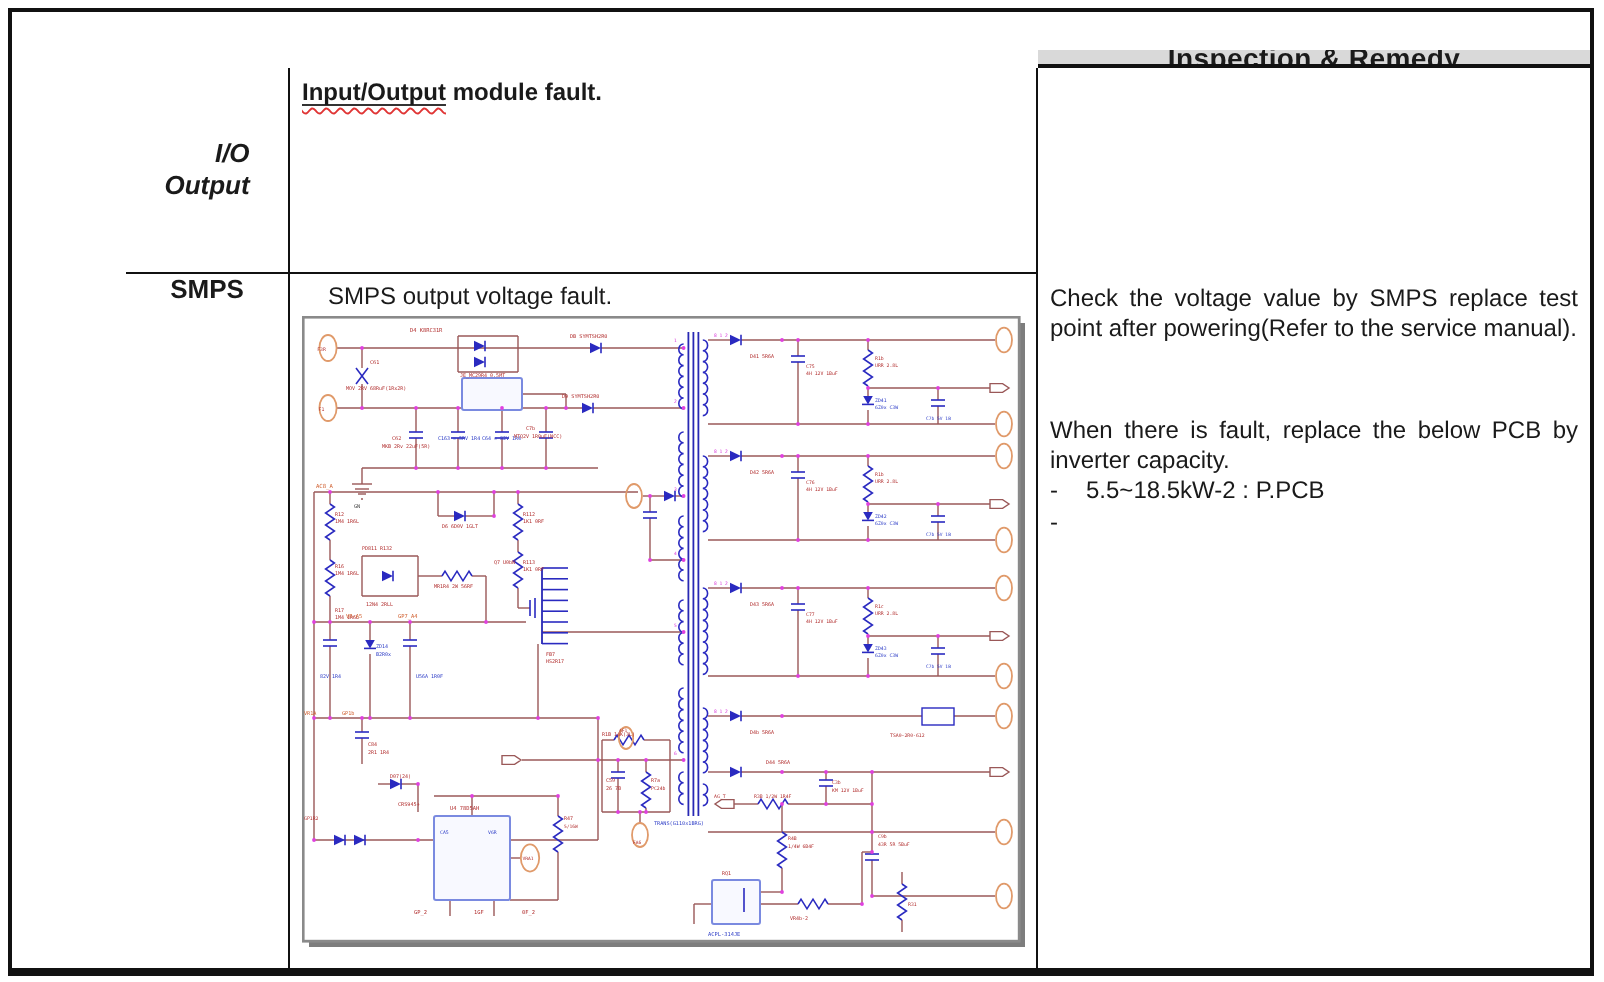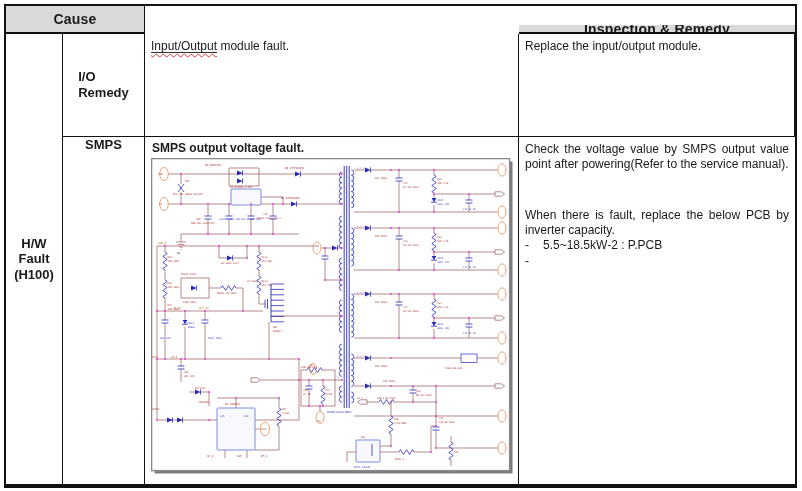--- a/index.html
+++ b/index.html
@@ -12,23 +12,23 @@
   .cell{border-right:1px solid var(--line,#111);box-sizing:border-box;overflow:hidden;}
   .lastcol{border-right:none;}
   .hdr{background:var(--header-bg,#d9d9d9);border-bottom:2px solid var(--line,#111);
        display:flex;align-items:center;justify-content:center;
        font-weight:bold;font-size:14px;letter-spacing:.2px;}
   .h-cause{grid-row:1;grid-column:1/3;}
   .h-desc{grid-row:1;grid-column:3;}
   .h-insp{grid-row:1;grid-column:4;margin-top:19px;}
   .c-hw{grid-row:2/4;grid-column:1;display:flex;align-items:center;justify-content:center;text-align:center;}
   .c-io{grid-row:2;grid-column:2;border-bottom:1px solid var(--line,#111);
-        display:flex;align-items:center;justify-content:center;text-align:left;}
+        display:flex;align-items:center;justify-content:center;text-align:right;font-style:italic;}
   .c-smps{grid-row:3;grid-column:2;display:flex;align-items:flex-start;justify-content:center;text-align:center;}
-  .d1{grid-row:2;grid-column:3;border-bottom:1px solid var(--line,#111);padding:5px 6px;}
+  .d1{grid-row:2;grid-column:3;border-bottom:1px solid var(--line,#111);padding:5px 6px;font-weight:bold;}
   .d2{grid-row:3;grid-column:3;padding:4px 5px;}
   .r1{grid-row:2;grid-column:4;border-bottom:1px solid var(--line,#111);padding:5px 6px;}
   .r2{grid-row:3;grid-column:4;padding:5px 6px 5px 6px;}
   .bold2{font-weight:bold;font-size:13px;line-height:1.2;}
   .bodytxt{font-size:12px;line-height:1.22;}
   .r2 p{margin:0;text-align:justify;font-size:12px;line-height:1.25;}
   .r2 .p1{margin-bottom:36px;}
   .li{display:flex;font-size:12px;line-height:1.3;}
   .li .dash{width:18px;flex:none;}
   .ul{text-decoration:underline;text-decoration-color:#333;text-underline-offset:2px;}
@@ -45,56 +45,43 @@
   .arr{stroke:var(--wire,#9a5858);stroke-width:.7;fill:none;}
   .icb{stroke:#7a8ae0;stroke-width:1;fill:#f8f9ff;}
   .bx{stroke:var(--comp,#2a2ac0);stroke-width:.7;fill:#fff;}
   .sl{font-family:"DejaVu Sans Mono",monospace;}
   .sl-r{fill:#b23030;} .sl-b{fill:#3342c8;} .sl-m{fill:#d836d8;} .sl-k{fill:#444;} .sl-o{fill:#d06030;}
 </style>
 </head>
 <body>
 
 <div class="tbl">
-  <div class="cell hdr h-cause">
-      <span>Cause</span>
-    </div>
   <div class="cell hdr h-insp lastcol">
       <span>Inspection &amp; Remedy</span>
     </div>
 
-  <div class="cell c-hw bold2">
-    <div>
-      <div>H/W</div>
-      <div>Fault</div>
-      <div>(H100)</div>
-    </div>
-  </div>
 
   <div class="cell c-io bold2">
     <div>
       <div>I/O</div>
-      <div>Remedy</div>
+      <div>Output</div>
     </div>
   </div>
 
   <div class="cell c-smps bold2">
     <span>SMPS</span>
   </div>
 
   <div class="cell d1 bodytxt">
     <span class="ul"><span class="wavy">Input/Output</span></span><span> module fault.</span>
   </div>
 
-  <div class="cell r1 bodytxt">
-    <span>Replace the input/output module.</span>
-  </div>
 
   <div class="cell d2 bodytxt">
-    <div style="margin-left:2px;font-weight:bold;">SMPS output voltage fault.</div>
+    <div style="margin-left:14px;">SMPS output voltage fault.</div>
     <svg id="schematic" viewBox="0 0 362 316" width="362" height="316">
       <rect x="3.5" y="3.5" width="358" height="312" fill="#7d7d7d"></rect>
       <rect x="0.6" y="0.6" width="358" height="312" fill="#ffffff" stroke="#8a8a8a" stroke-width="1.4"></rect>
       <g id="sch-g">
           <line x1="17.5" y1="16" x2="144" y2="16" class="w"></line>
           <line x1="149.5" y1="16" x2="190.5" y2="16" class="w"></line>
           <line x1="17.5" y1="46" x2="140" y2="46" class="w"></line>
           <line x1="145.5" y1="46" x2="190.5" y2="46" class="w"></line>
           <line x1="30" y1="16" x2="30" y2="26" class="w"></line>
           <line x1="30" y1="34" x2="30" y2="46" class="w"></line>
@@ -577,21 +564,21 @@
           <text x="186" y="43.5" class="sl sl-m" font-size="2.3">2</text>
           <text x="186" y="87.5" class="sl sl-m" font-size="2.3">3</text>
           <text x="186" y="119.5" class="sl sl-m" font-size="2.3">4</text>
           <text x="186" y="155.5" class="sl sl-m" font-size="2.3">5</text>
           <text x="186" y="219.5" class="sl sl-m" font-size="2.3">6</text>
         </g>
     </svg>
   </div>
 
   <div class="cell r2 lastcol">
-    <p class="p1">Check the voltage value by SMPS output value point after powering(Refer to the service manual).</p>
+    <p class="p1">Check the voltage value by SMPS replace test point after powering(Refer to the service manual).</p>
     <p>When there is fault, replace the below PCB by inverter capacity.</p>
     <div class="li">
       <span class="dash">-</span>
       <span>5.5~18.5kW-2 : P.PCB</span>
     </div>
     <div class="li">
       <span class="dash">-</span>
     </div>
   </div>
 </div>

